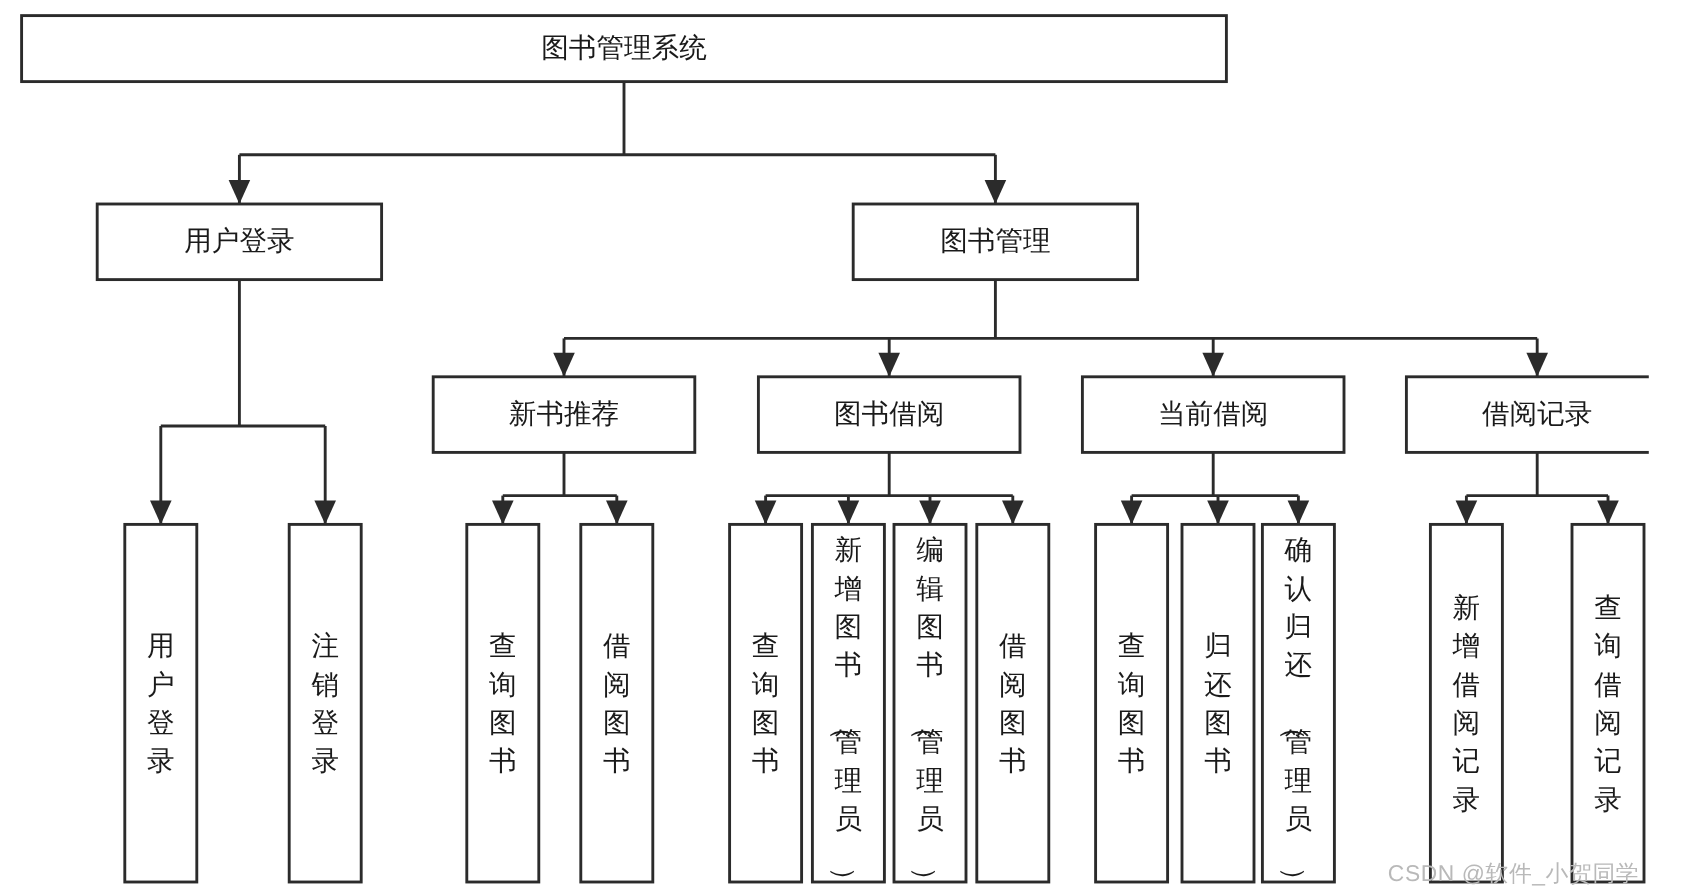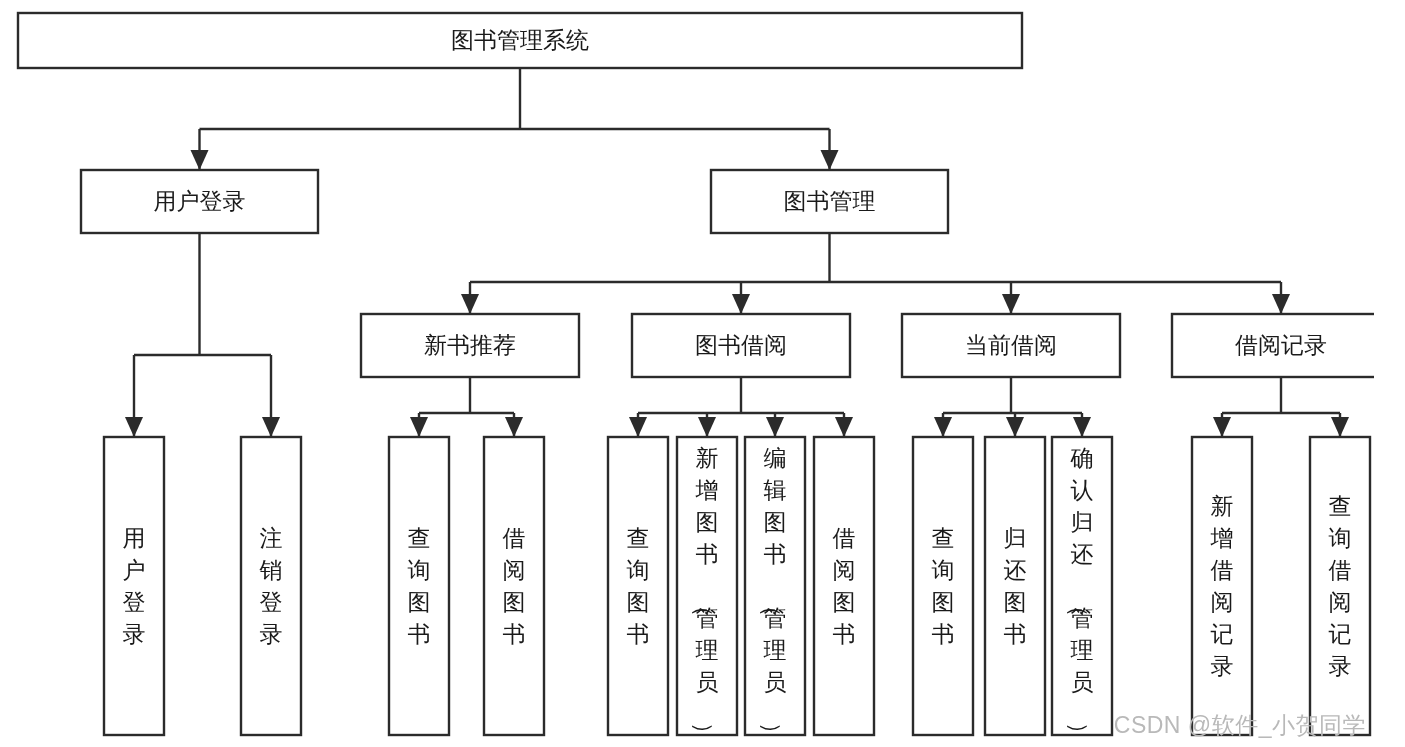--- a/index.html
+++ b/index.html
@@ -52,21 +52,21 @@
     font-family: "Liberation Sans", "DejaVu Sans", sans-serif;
     font-size: 23px;
     fill: #1a1a1a;
     text-anchor: middle;
   }
   .watermark {
     position: absolute;
     right: 8px;
     bottom: 6px;
     font-family: "Liberation Sans", "DejaVu Sans", sans-serif;
-    font-size: 23px;
+    font-size: 19px;
     color: #b9b9b9;
     letter-spacing: 0.5px;
     white-space: nowrap;
     user-select: none;
   }
 </style>
 </head>
 <body>
 
 <div id="diagram-root">

